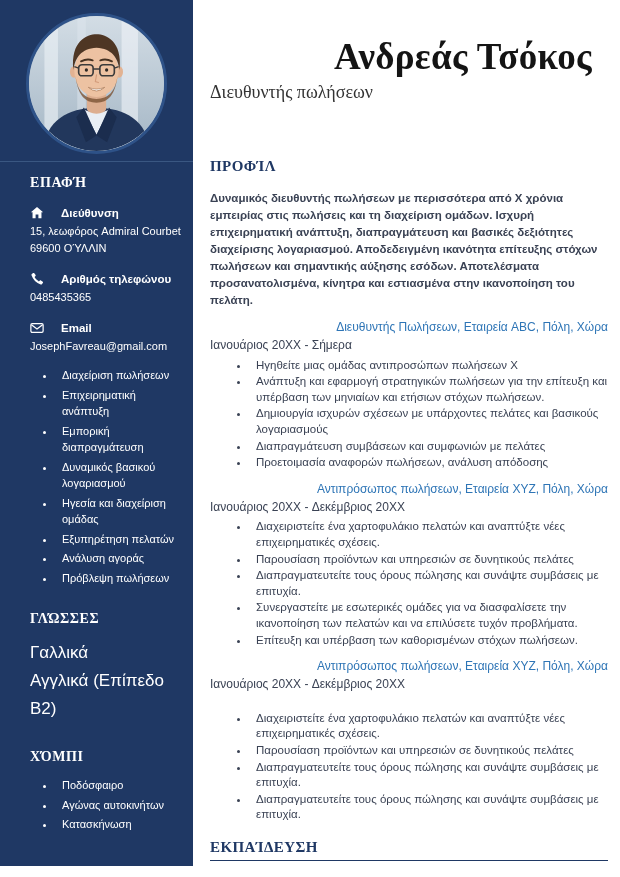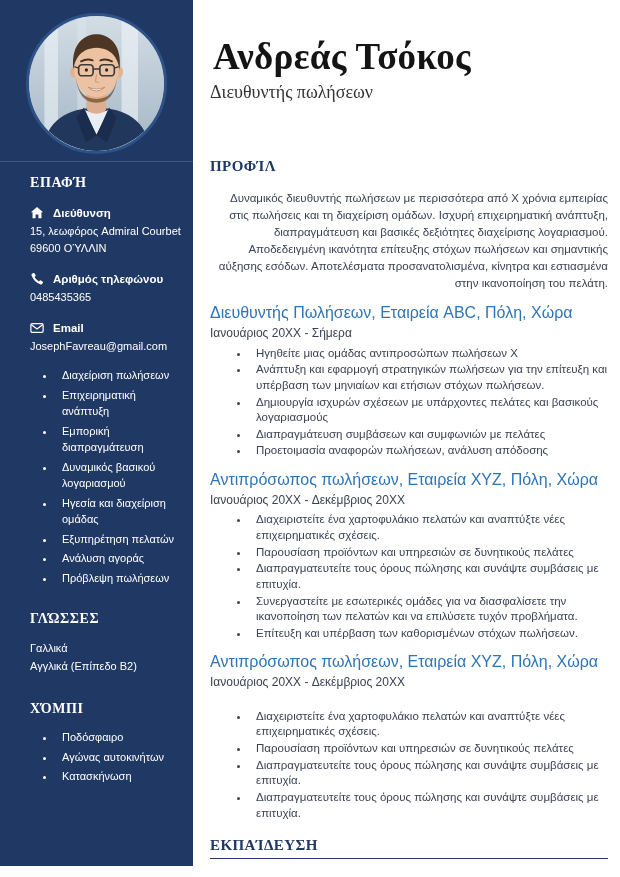--- a/index.html
+++ b/index.html
@@ -11,40 +11,40 @@
   .photo-ring{width:141px;height:141px;border-radius:50%;margin:13px auto 0;border:3px solid #2e5288;box-sizing:border-box;overflow:hidden;background:#b9c6d2;}
   .photo-ring svg{display:block;width:100%;height:100%;}
   .side-divider{height:1px;background:#3a5782;margin-top:7px;}
   .side-inner{padding:0 12px 0 30px;}
   .side-h{font-family:"Liberation Serif","DejaVu Serif",serif;font-weight:bold;font-size:14px;letter-spacing:.6px;margin:0;}
   .side-h.contact{margin-top:13px;}
   .side-h.skills{margin-top:23px;}
   .side-h.langs{margin-top:25px;}
   .side-h.hobbies{margin-top:26px;}
   .c-item{margin-top:15px;font-size:11px;}
-  .c-label{display:flex;align-items:center;gap:9px;font-weight:bold;font-size:11.5px;margin-bottom:3px;}
+  .c-label{display:flex;align-items:center;gap:17px;font-weight:bold;font-size:11.5px;margin-bottom:3px;}
   .c-icon{width:14px;height:14px;flex:0 0 14px;display:inline-flex;}
   .c-icon svg{width:14px;height:14px;}
   .c-line{line-height:1.55;word-break:break-word;}
   ul.side-list{margin:12px 0 0;padding-left:26px;font-size:11px;line-height:1.5;}
   ul.side-list li{padding-left:6px;margin-bottom:3px;}
-  .lang-line{font-size:11px;line-height:1.65;}
+  .lang-line{font-size:17px;line-height:1.65;}
   .lang-block{margin-top:12px;}
 
   
   .main{position:absolute;left:210px;top:0;width:398px;color:#3a4254;}
-  h1.name{font-family:"Liberation Serif","DejaVu Serif",serif;font-size:37px;line-height:1.12;font-weight:bold;color:#141414;margin:36px 3px 0;letter-spacing:.3px;}
+  h1.name{font-family:"Liberation Serif","DejaVu Serif",serif;font-size:37px;line-height:1.12;font-weight:bold;color:#141414;margin:36px 16px 0;letter-spacing:.3px;text-align:right;}
   .subtitle{font-family:"Liberation Serif","DejaVu Serif",serif;font-size:18px;color:#333333;margin-top:5px;}
   .m-h{font-family:"Liberation Serif","DejaVu Serif",serif;font-size:15px;font-weight:bold;color:#1f3864;letter-spacing:.4px;margin:0;}
   .m-h.profile{margin-top:55px;}
   .m-h.rule{border-bottom:1.5px solid #1f3864;padding-bottom:4px;}
   .m-h.exp{margin-top:20px;}
   .m-h.edu{margin-top:16px;}
-  .profile-text{font-size:11.5px;line-height:1.47;margin-top:15px;text-align:right;}
-  .job-title{color:#2e75b6;font-size:16px;margin-top:10px;line-height:1.25;}
+  .profile-text{font-size:11.5px;line-height:1.47;margin-top:15px;text-align:left;font-weight:bold;}
+  .job-title{color:#2e75b6;font-size:12px;margin-top:10px;line-height:1.25;text-align:right;}
   .job-title.mt{margin-top:11px;}
   .job-date{font-size:12px;margin-top:3px;line-height:1.2;}
   ul.m-bullets{margin:5px 0 0;padding-left:40px;font-size:11.5px;line-height:1.36;}
   ul.m-bullets li{padding-left:6px;margin-bottom:1px;}
   ul.m-bullets.gap{margin-top:19px;}
 </style>
 </head>
 <body>
 
 <div class="page">

